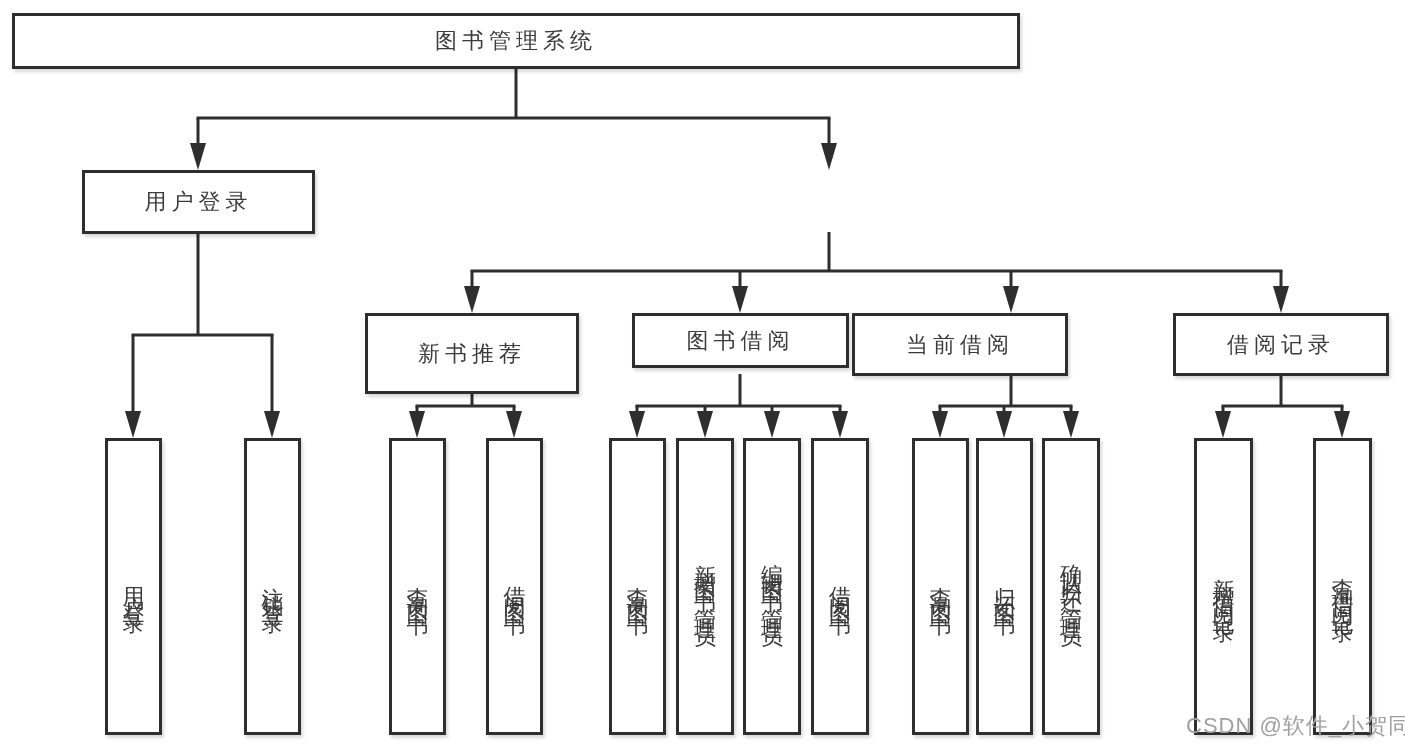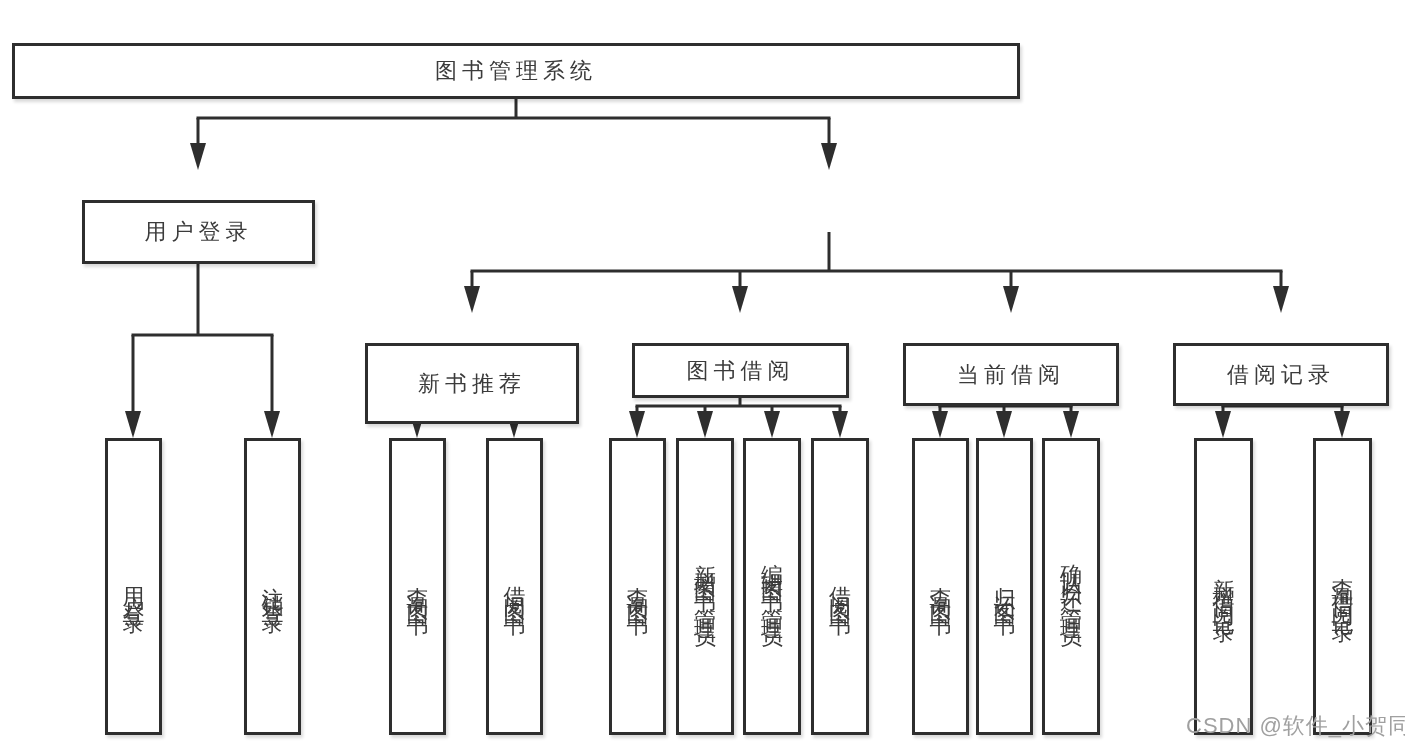--- a/index.html
+++ b/index.html
@@ -21,21 +21,21 @@
   .node{
     position:absolute;
     box-sizing:border-box;
     background:var(--box-bg);
     border:3px solid var(--line);
     color:var(--text);
     display:flex;align-items:center;justify-content:center;
     z-index:2;
     box-shadow:2px 3px 3px rgba(0,0,0,0.15);
   }
-  .hnode{font-size:22px;letter-spacing:5px;margin-top:30px;}
+  .hnode{font-size:22px;letter-spacing:5px;}
   .hnode span{white-space:nowrap;}
   .vnode{font-size:22px;}
   .vnode span{
     writing-mode:vertical-rl;
     line-height:1;
     letter-spacing:9px;
     white-space:nowrap;
   }
   .watermark{
     position:absolute;
@@ -114,21 +114,21 @@
   <div class="node hnode" style="left:82px;top:170px;width:233px;height:64px">
     <span>用户登录</span>
   </div>
 
   <div class="node hnode" style="left:365px;top:313px;width:214px;height:81px">
     <span>新书推荐</span>
   </div>
   <div class="node hnode" style="left:632px;top:313px;width:217px;height:55px">
     <span>图书借阅</span>
   </div>
-  <div class="node hnode" style="left:903px;top:313px;width:216px;height:63px">
+  <div class="node hnode" style="left:852px;top:313px;width:216px;height:63px">
     <span>当前借阅</span>
   </div>
   <div class="node hnode" style="left:1173px;top:313px;width:216px;height:63px">
     <span>借阅记录</span>
   </div>
 
   <div class="node vnode" style="left:105px;top:438px;width:57px;height:297px">
     <span>用户登录</span>
   </div>
   <div class="node vnode" style="left:244px;top:438px;width:57px;height:297px">

